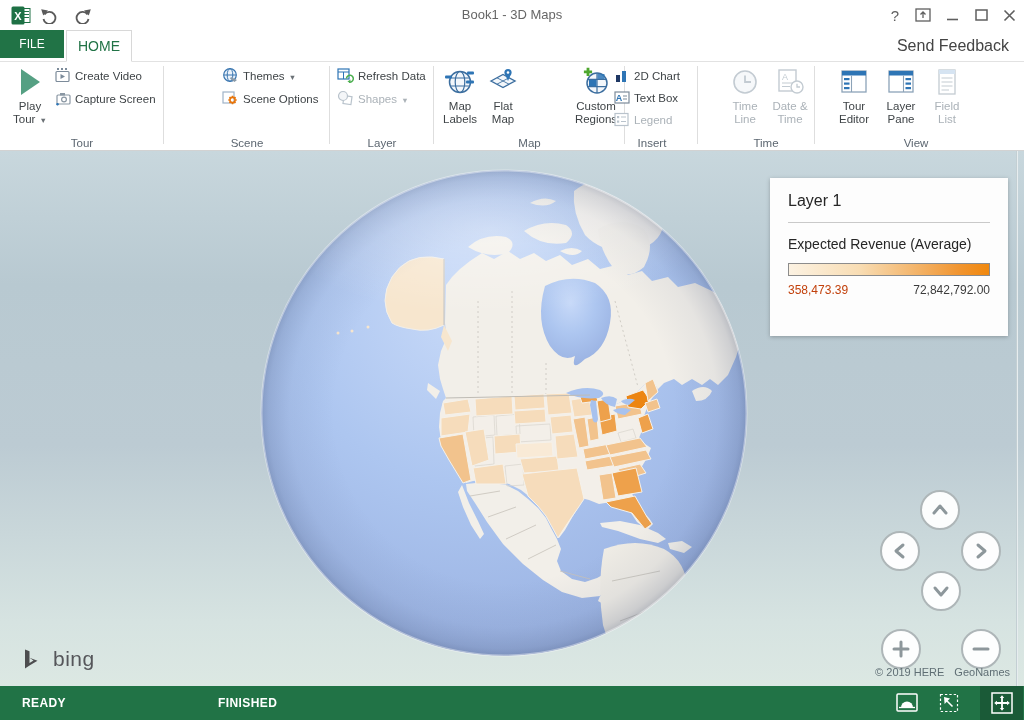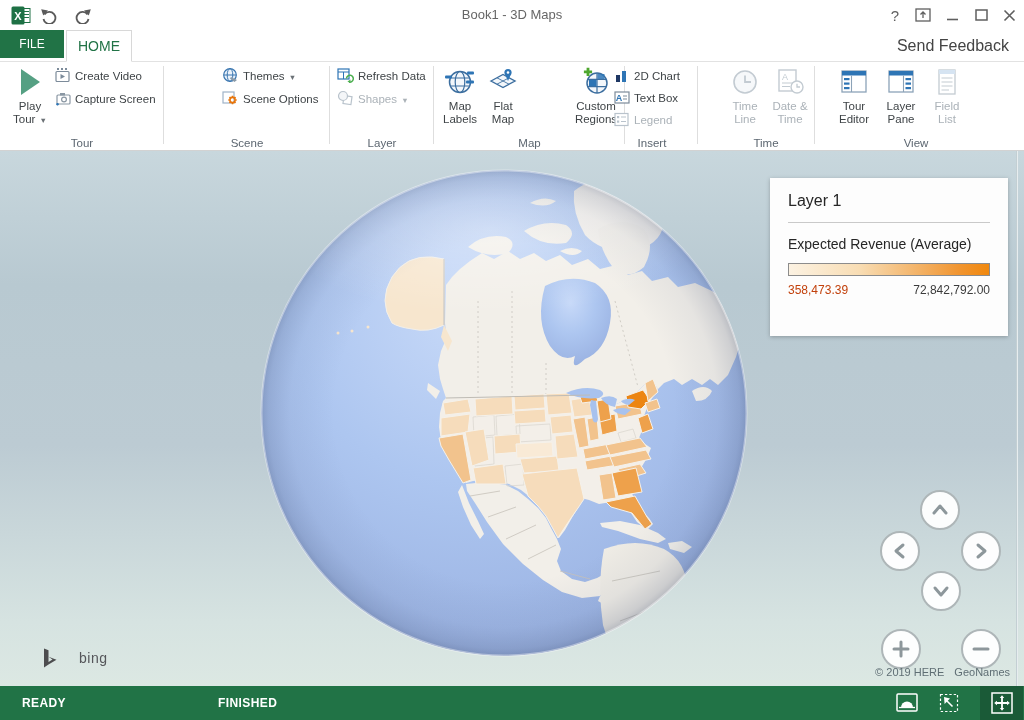--- a/index.html
+++ b/index.html
@@ -54,22 +54,22 @@
   .legend-bar{position:absolute;left:18px;top:85px;width:202px;height:13px;
      border:1px solid #8c8c8c;box-sizing:border-box;
      background:linear-gradient(to right,#fcf2e2 0%,#f8ddb4 35%,#f3b266 65%,#f19530 85%,#f0880e 100%)}
   .legend-min{position:absolute;left:18px;top:105px;font-size:12px;color:#c2410c}
   .legend-max{position:absolute;right:18px;top:105px;font-size:12px;color:#3b3b3b}
 
   .navbtn{position:absolute;width:40px;height:40px;border-radius:50%;
      background:rgba(255,255,255,.95);border:2px solid #aeb6b8;box-sizing:border-box;
      display:flex;align-items:center;justify-content:center}
 
-  .bing{position:absolute;left:40px;top:496px;display:flex;align-items:center;gap:21px;
-     color:#55565a;font-size:14px;letter-spacing:.5px}
+  .bing{position:absolute;left:21px;top:496px;display:flex;align-items:center;gap:14px;
+     color:#55565a;font-size:21px;letter-spacing:.5px}
   .attrib{position:absolute;right:14px;top:515px;font-size:11px;color:#5f6e74;
      display:flex;gap:10px}
 
   
   .statusbar{position:absolute;left:0;top:686px;width:1024px;height:34px;background:#217346}
   .status-text{position:absolute;top:0;height:37px;line-height:34px;color:#fff;
      font-size:12px;font-weight:bold;letter-spacing:.4px}
   .sb-icon{position:absolute;top:0;width:43px;height:34px;display:flex;align-items:center;
      justify-content:center}
   .sb-active{background:#1a5a37}

